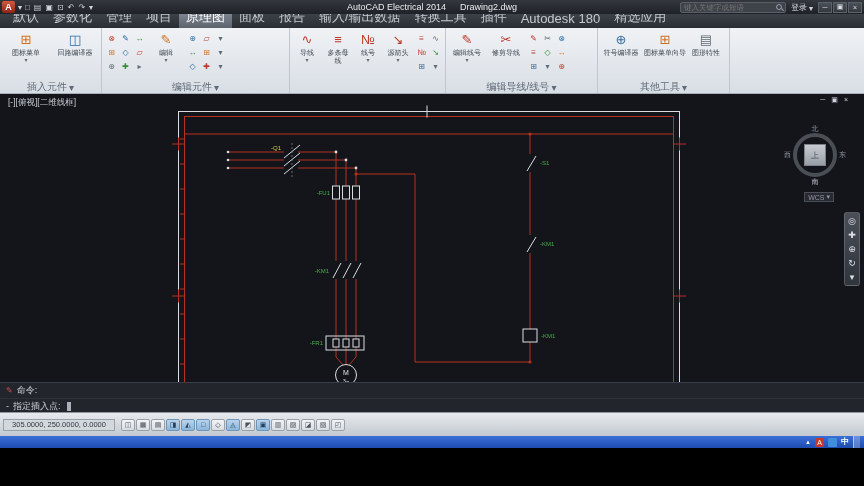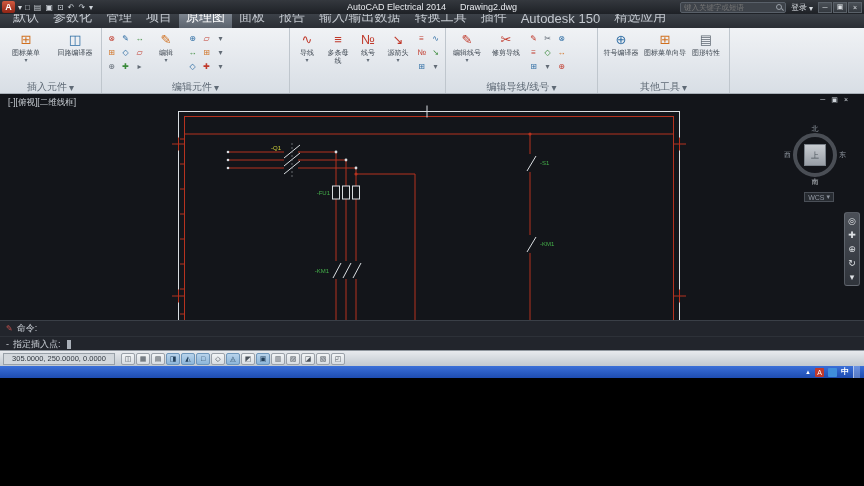--- a/index.html
+++ b/index.html
@@ -50,21 +50,21 @@
   
   .doctabs{height:16px;background:linear-gradient(#575d64,#42474d);display:flex;align-items:flex-end;
     padding-left:8px;gap:2px;flex:0 0 auto}
   .dtab{height:14px;padding:0 12px;font-size:8.5px;display:flex;align-items:center;border-radius:2px 2px 0 0;white-space:nowrap}
   .dtab.inactive{background:linear-gradient(#5f656c,#4a4f55);color:#b9bfc6}
   .dtab.active{background:linear-gradient(#99a1aa,#6e7680);color:#fff}
   .dplus{width:13px;height:12px;background:#5a6067;color:#c9ced4;font-size:9px;display:flex;align-items:center;
     justify-content:center;border-radius:2px 2px 0 0;margin-bottom:1px}
 
   
-  .canvas{height:226px;background:#13151a;position:relative;flex:0 0 auto;overflow:hidden}
+  .canvas{height:288px;background:#13151a;position:relative;flex:0 0 auto;overflow:hidden}
   .canvas svg{position:absolute;inset:0;font-family:inherit}
   .sr{stroke:#b5321f;stroke-width:1;fill:none}
   .sw{stroke:#d9dde1;stroke-width:1;fill:none}
   .swl{stroke:#d9dde1;stroke-width:1;fill:none}
   .swf{fill:#13151a;stroke:#d9dde1;stroke-width:1}
   .mask{fill:#13151a}
   .dw{fill:#d9dde1}.dr{fill:#b5321f}
   .dash{stroke:#8a9097;stroke-width:.7;stroke-dasharray:2 2;fill:none}
   .lg{fill:#44b04a;font-size:6px}.ly{fill:#cfcf3a;font-size:6px}.lw{fill:#dde1e5;font-size:7px}
   .vplabel{position:absolute;left:8px;top:3px;font-size:8.5px;color:#c8cdd3}
@@ -84,21 +84,21 @@
   .navbar span{color:#dde0e4;font-size:9px;line-height:10px}
 
   
   .cmdline{height:30px;background:#22252c;border-top:1px solid #3a3f47;color:#c9ced5;font-size:9px;flex:0 0 auto}
   .cmdrow{height:15px;display:flex;align-items:center;padding-left:6px;gap:4px}
   .cmdrow.prompt{border-top:1px solid #2d3138}
   .cmdicon{color:#c0504d;font-size:8px}
   .cursor{width:4px;height:9px;background:#aab0b8;display:inline-block;margin-left:2px}
 
   
-  .statusbar{height:16px;background:linear-gradient(#e7eaee,#c2c9d0);border-top:1px solid #8f969e;display:flex;
+  .statusbar{height:24px;background:linear-gradient(#e7eaee,#c2c9d0);border-top:1px solid #8f969e;display:flex;
     align-items:center;padding:0 3px;gap:2px;font-size:7.5px;color:#3a424b;flex:0 0 auto}
   .coords{background:#d3d8dd;border:1px solid #98a0a8;height:12px;display:flex;align-items:center;padding:0 5px;
     color:#2f363e;min-width:112px;justify-content:center;white-space:nowrap}
   .toggles{display:flex;gap:1px;margin-left:4px}
   .tgl,.sbicon{width:14px;height:12px;border:1px solid #9aa1a9;background:linear-gradient(#f2f4f6,#d8dde2);
     display:flex;align-items:center;justify-content:center;font-size:7px;color:#4a525b;border-radius:2px}
   .tgl.on{background:linear-gradient(#b9d4ec,#8db6da);border-color:#6e96ba;color:#23405c}
   .sb-right{margin-left:auto;display:flex;align-items:center;gap:2px}
   .modelbtn{border:1px solid #9aa1a9;background:linear-gradient(#f2f4f6,#d8dde2);height:12px;padding:0 6px;
     display:flex;align-items:center;border-radius:2px;white-space:nowrap}
@@ -155,21 +155,21 @@
     <span class="rtab">默认</span>
     <span class="rtab">参数化</span>
     <span class="rtab">管理</span>
     <span class="rtab">项目</span>
     <span class="rtab active">原理图</span>
     <span class="rtab">面板</span>
     <span class="rtab">报告</span>
     <span class="rtab">输入/输出数据</span>
     <span class="rtab">转换工具</span>
     <span class="rtab">插件</span>
-    <span class="rtab">Autodesk 150</span>
+    <span class="rtab">Autodesk 180</span>
     <span class="rtab">精选应用</span>
   </div>
 
   <div class="ribbon">
 
     <div class="panel" style="width:102px">
       <div class="panel-body">
         <div class="bigbtn" style="width:46px">
           <span class="bicon c-orange">⊞</span>
           <span class="blabel">图标菜单</span>

